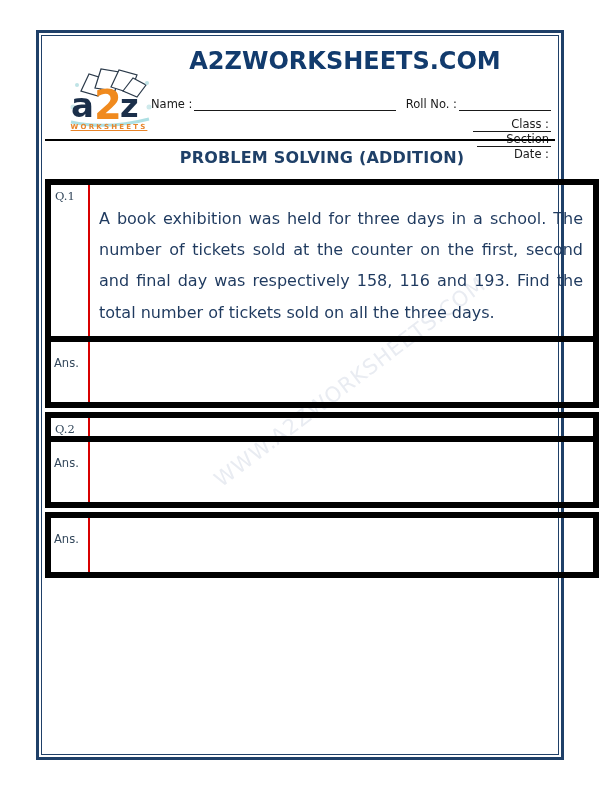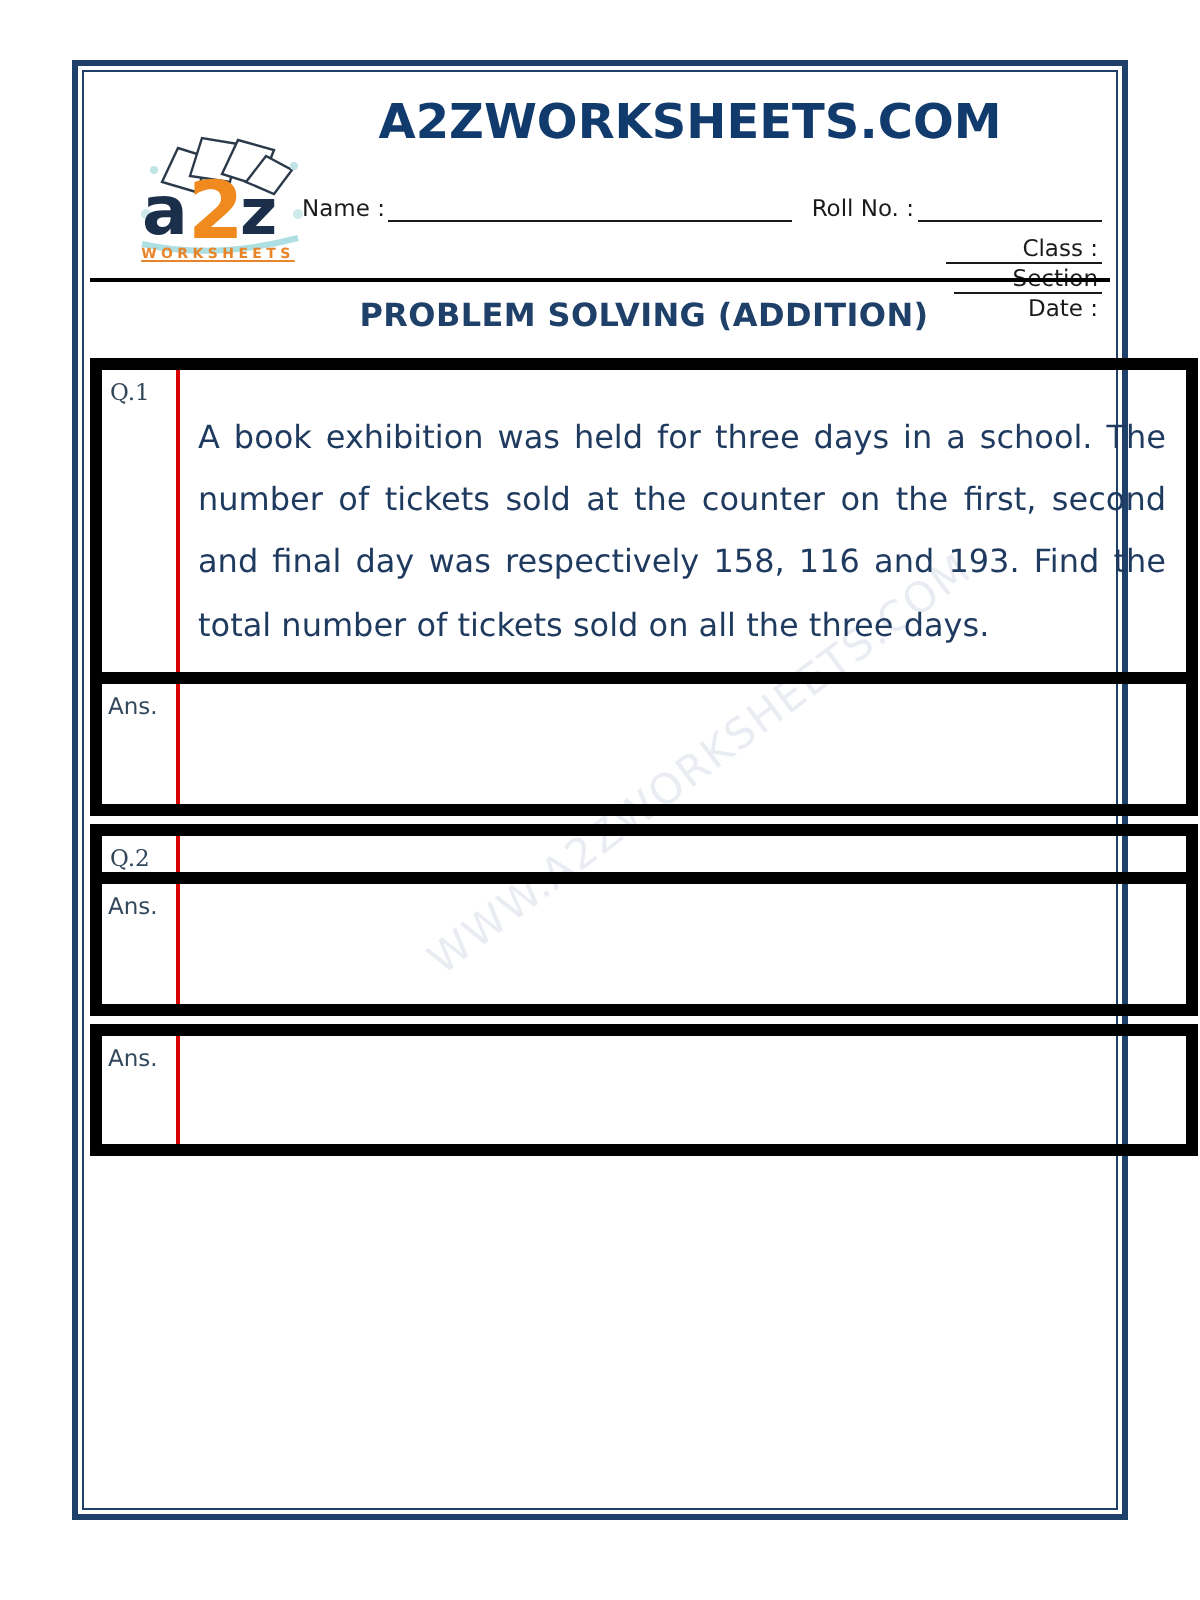--- a/index.html
+++ b/index.html
@@ -189,21 +189,21 @@
     color: #1f3a5f;
     text-align: justify;
     text-align-last: left;
     box-sizing: border-box;
   }
   .arow { min-height: 66px; }
   .arow .qlabel {
     font-family: "DejaVu Sans", sans-serif;
     font-size: 11.5px;
     color: #33475b;
-    padding-top: 4px;
+    padding-top: 14px;
     padding-left: 3px;
   }
   .ablank { flex: 1 1 auto; }
 </style>
 </head>
 <body>
 
 <div class="page">
 
   <div class="frame-outer"></div>

